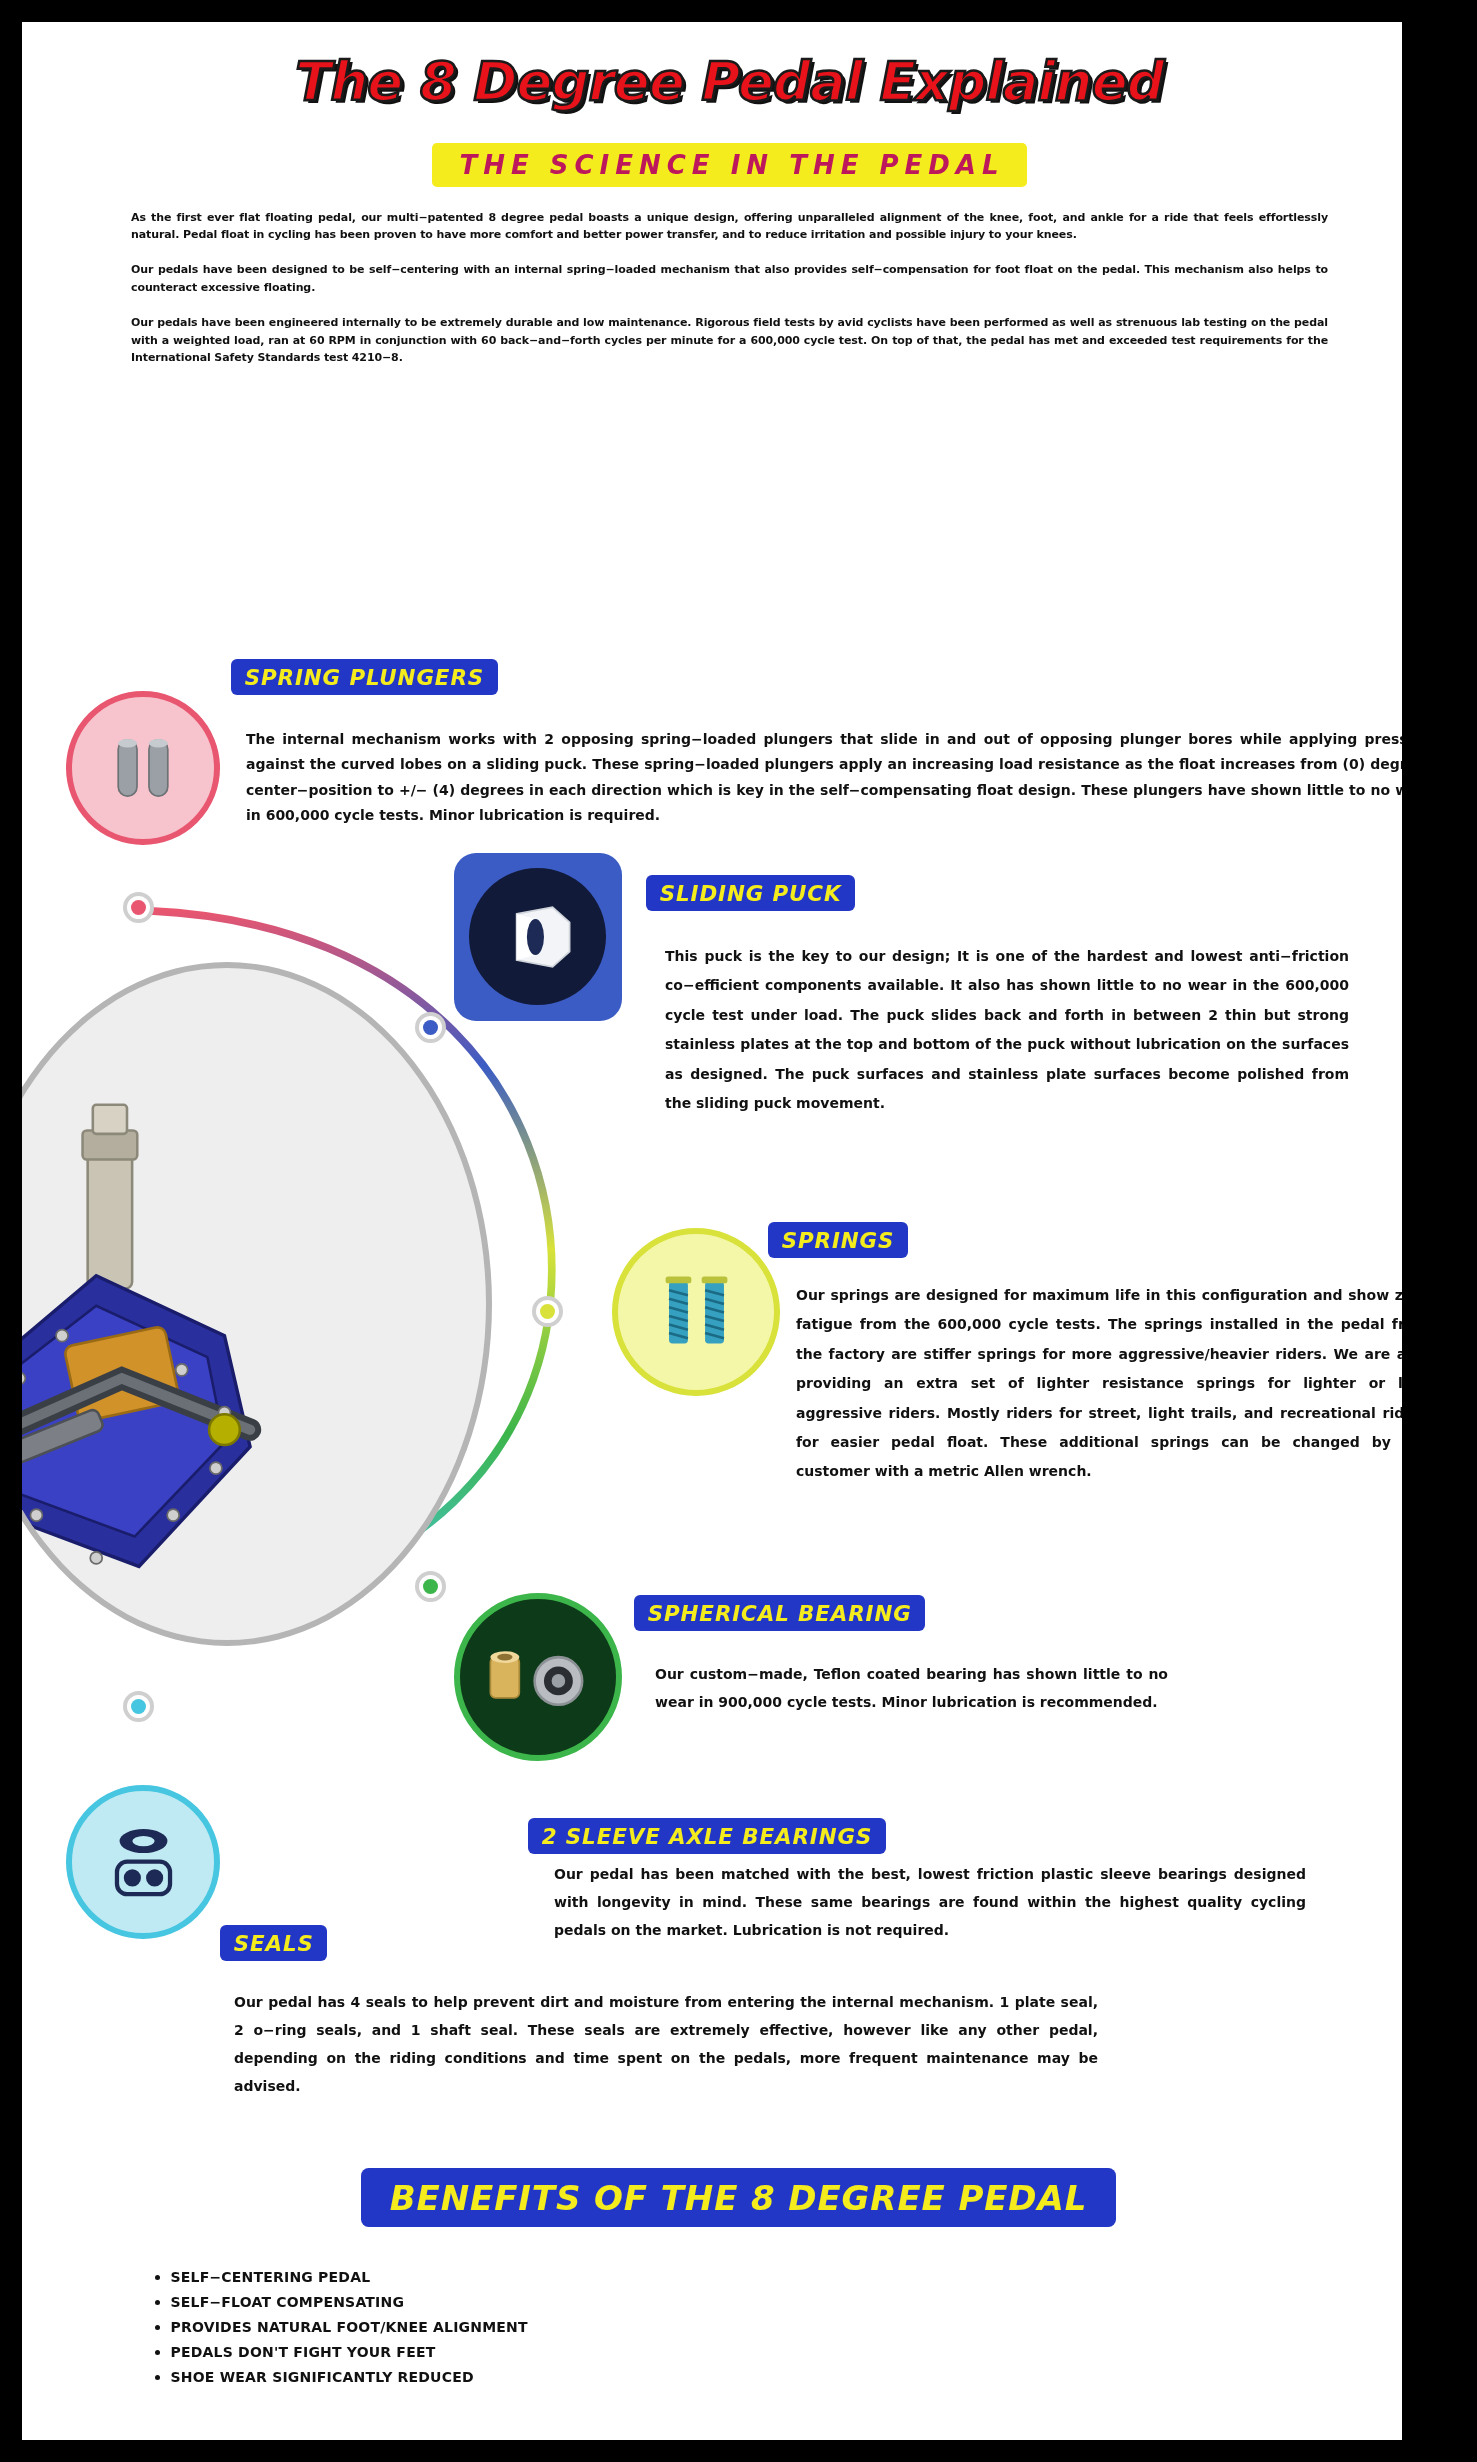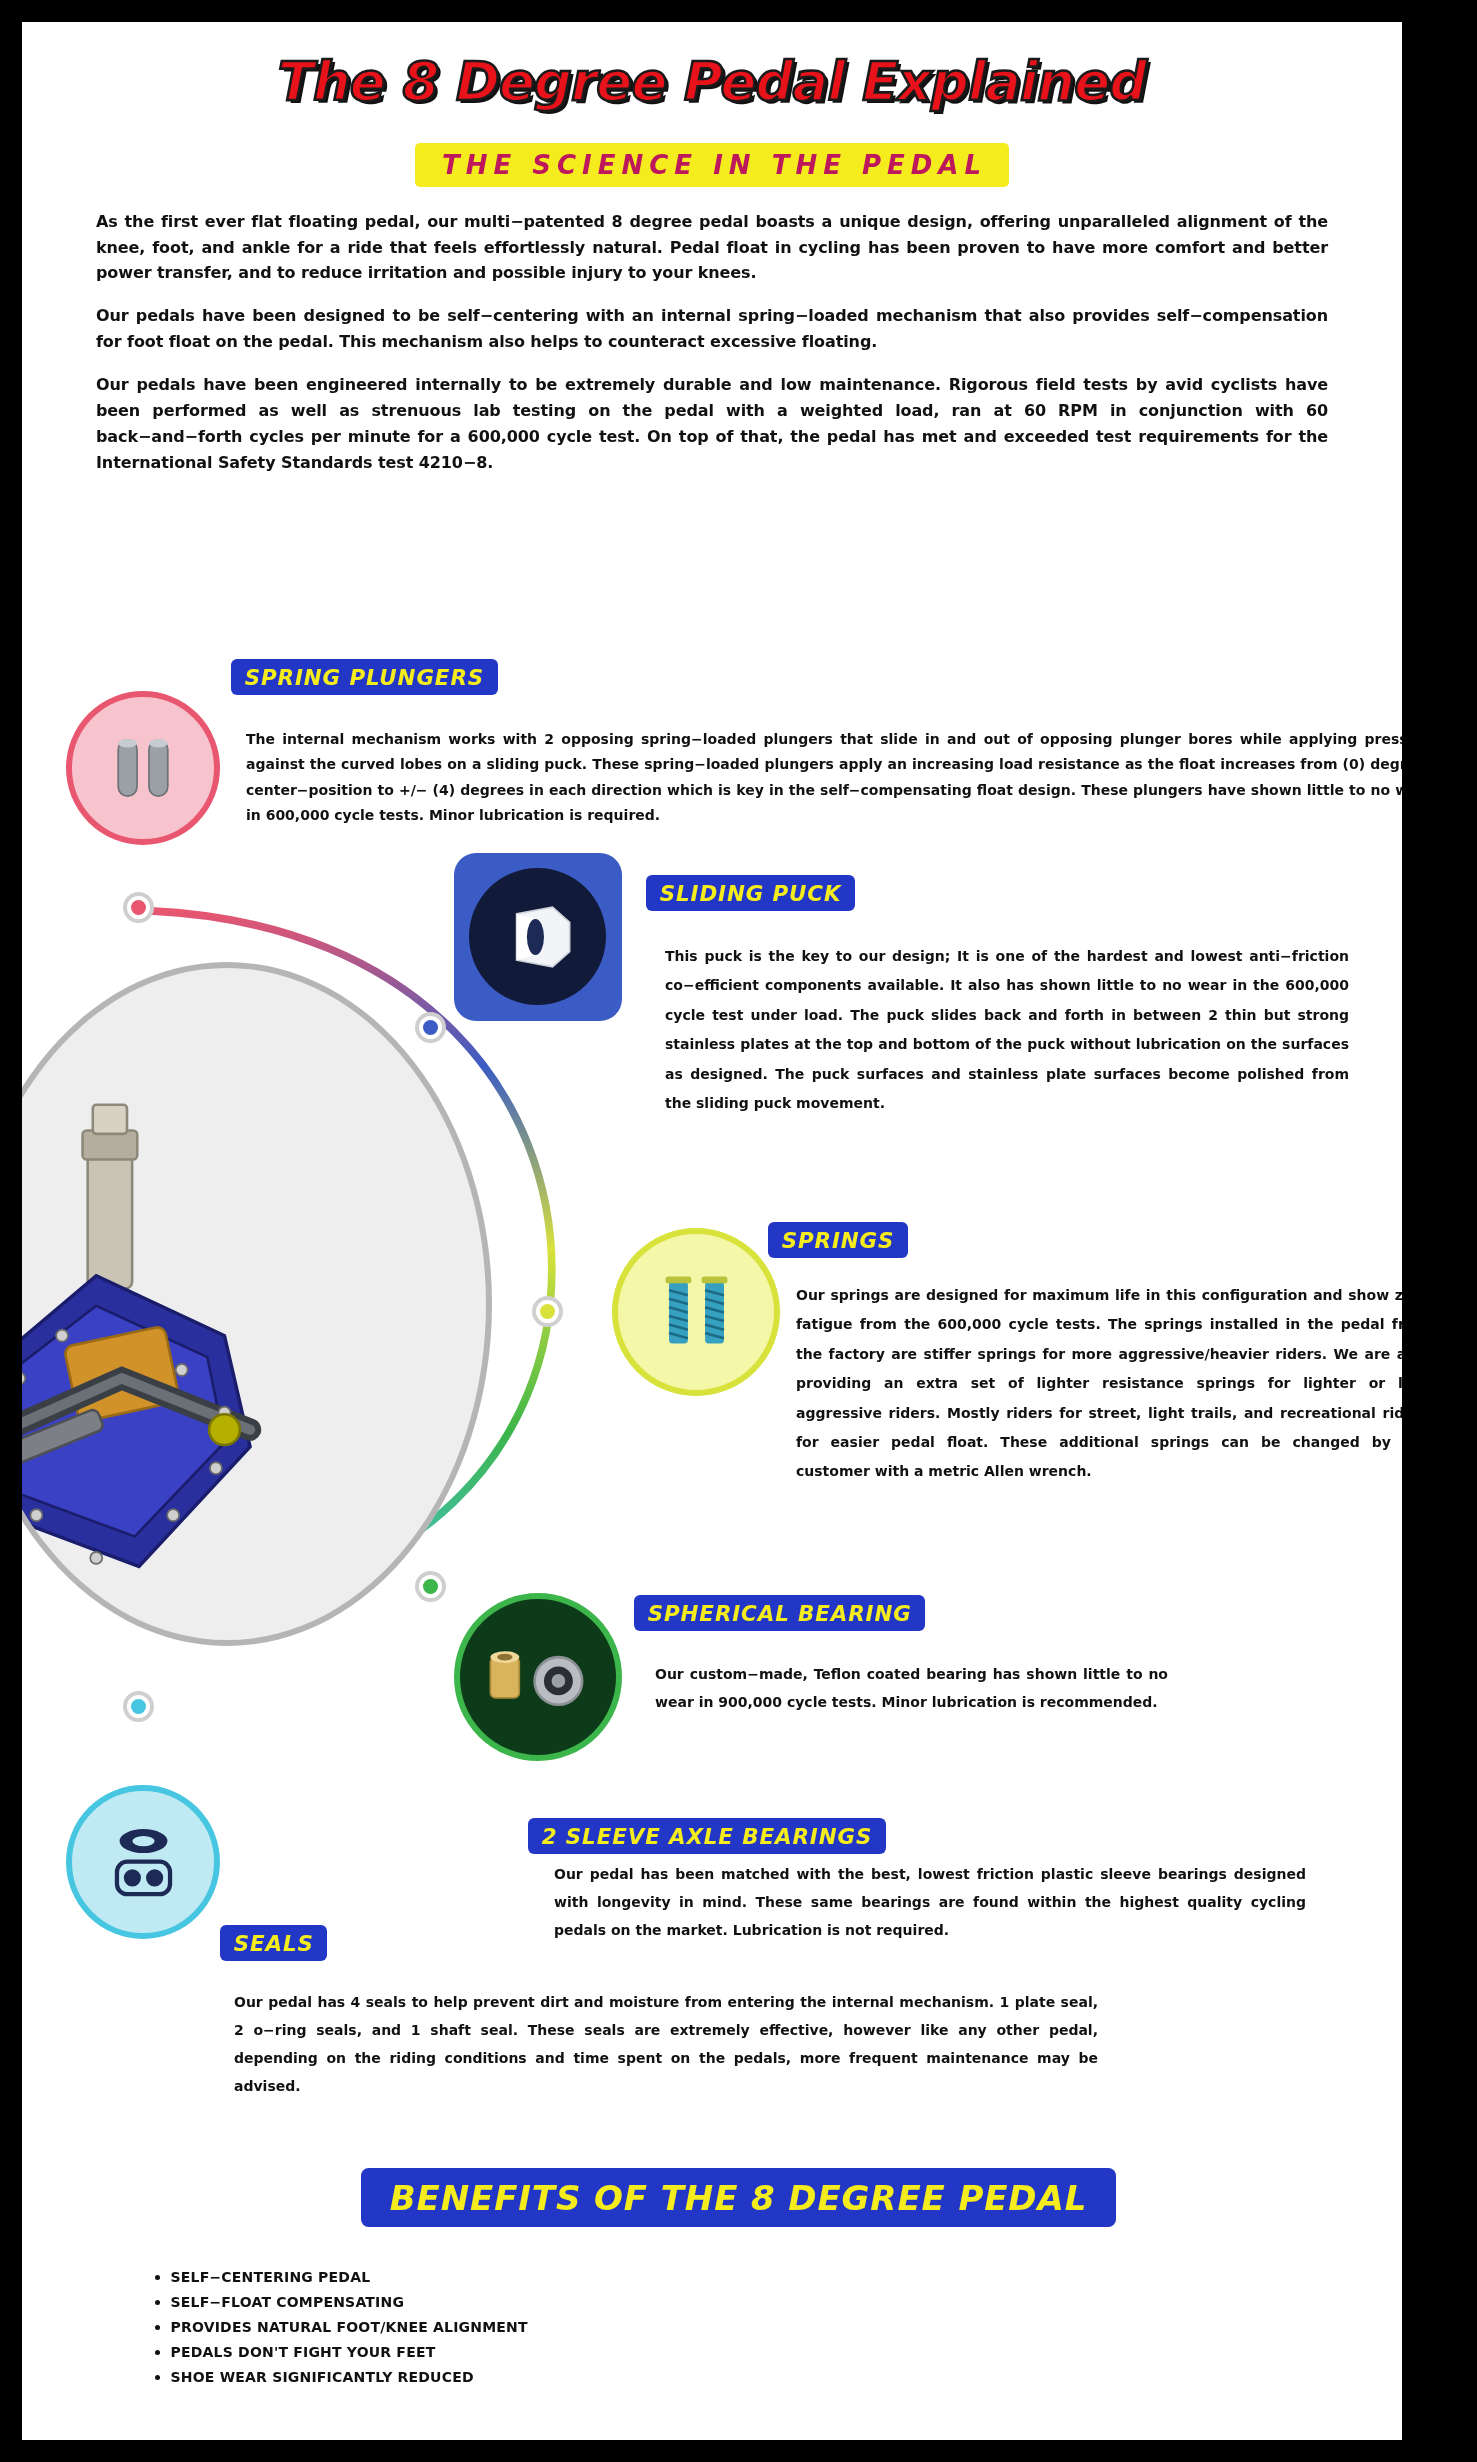--- a/index.html
+++ b/index.html
@@ -9,20 +9,21 @@
     background:#000;
     font-family:"DejaVu Sans", sans-serif;
     overflow:hidden;
   }
   #page {
     position:relative;
     width:1424px; height:2462px;
     background:#ffffff;
     border:22px solid #000;
     overflow:hidden;
+    padding-left:35px;
   }
   
   .title {
     text-align:center;
     margin-top:32.5px;
     font-family:"DejaVu Sans", sans-serif;
     font-size:53px;
     font-weight:bold;
     font-style:italic;
     letter-spacing:-0.9px;
@@ -40,21 +41,21 @@
     font-weight:bold;
     letter-spacing:6px;
     padding:6.8px 22px 6.8px 27px;
     border-radius:5.1px;
     font-style:italic;
   }
   
   .intro {
     margin:22px 74px 0 74px;
     color:#111;
-    font-size:16px;
+    font-size:11px;
     font-weight:bold;
     line-height:1.62;
     text-align:justify;
     letter-spacing:-0.1px;
   }
   .intro p { margin:0 0 17px 0; }
 
   
   .badge {
     display:inline-block;

